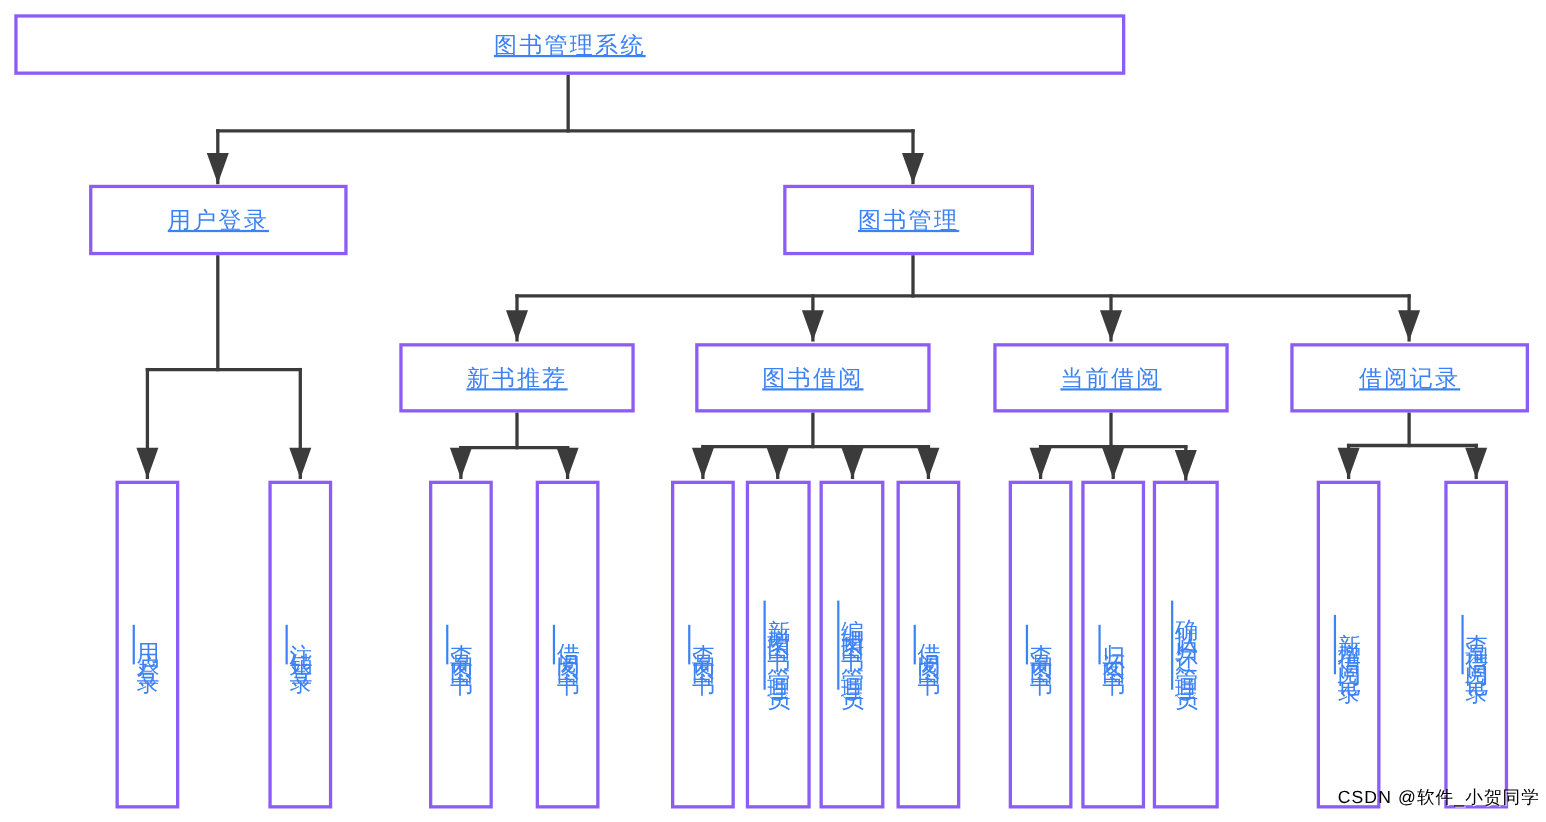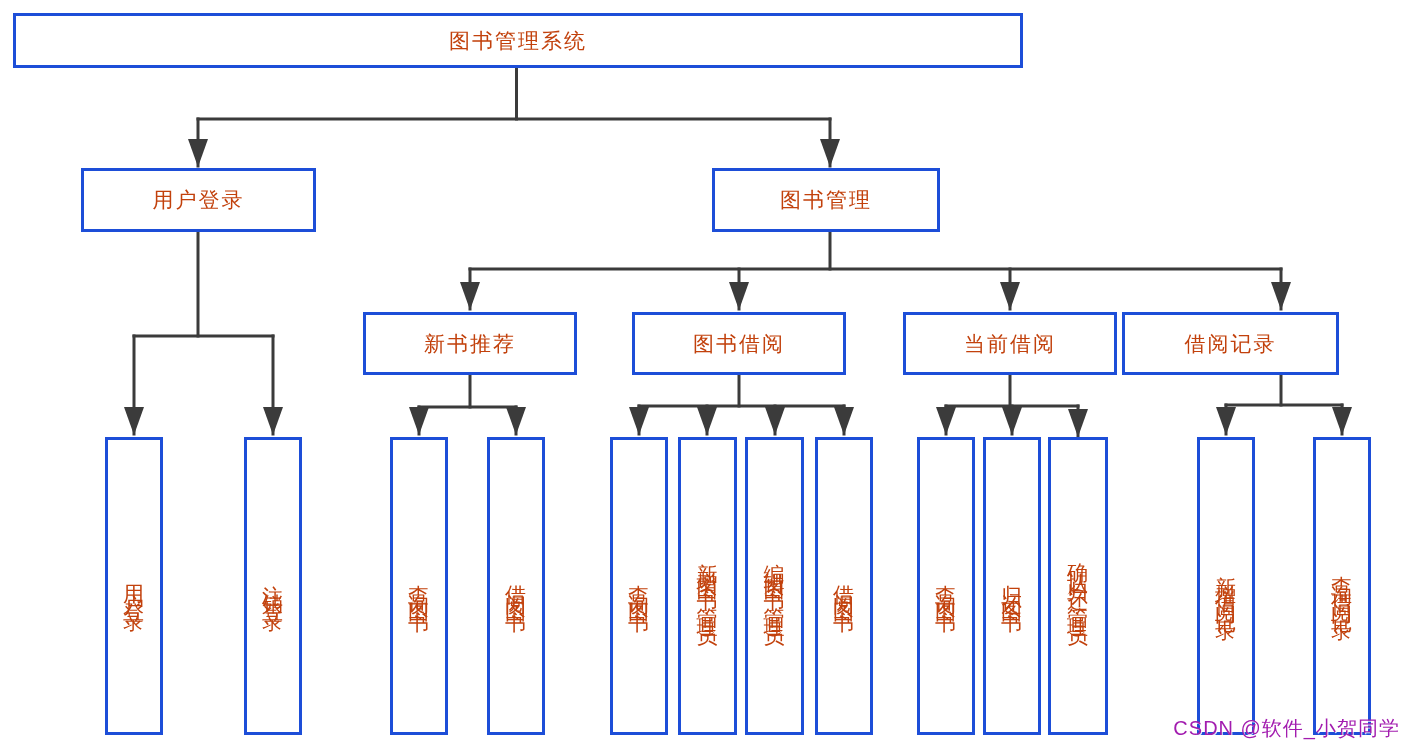--- a/index.html
+++ b/index.html
@@ -17,27 +17,28 @@
   }
   .connectors {
     position: absolute;
     left: 0;
     top: 0;
     z-index: 1;
   }
   .node {
     position: absolute;
     box-sizing: border-box;
-    border: 3px solid #1d4ed8;
+    border: 3px solid #8b5cf6;
     background: #ffffff;
-    color: #c2410c;
+    color: #3b82f6;
     display: flex;
     align-items: center;
     justify-content: center;
     z-index: 2;
+    text-decoration: underline;
   }
   .h-node {
     font-size: 21px;
     letter-spacing: 2px;
     white-space: nowrap;
   }
   .v-node {
     writing-mode: vertical-rl;
     text-orientation: mixed;
     font-size: 21px;
@@ -45,42 +46,42 @@
     line-height: 1.2;
   }
   
   .root-box        { left: 13px;   top: 13px;  width: 1010px; height: 55px; }
   .user-login-box  { left: 81px;   top: 168px; width: 235px;  height: 64px; }
   .book-mgmt-box   { left: 712px;  top: 168px; width: 228px;  height: 64px; }
   .lvl2            { top: 312px; height: 63px; width: 214px; }
   .new-book-box    { left: 363px; }
   .book-borrow-box { left: 632px; }
   .cur-borrow-box  { left: 903px; }
-  .records-box     { left: 1122px; width: 217px; }
+  .records-box     { left: 1173px; width: 217px; }
   .leaf            { top: 437px; width: 58px; height: 298px; }
   .leaf-a1 { left: 105px; }
   .leaf-a2 { left: 244px; }
   .leaf-b1 { left: 390px; }
   .leaf-b2 { left: 487px; }
   .leaf-c1 { left: 610px; }
   .leaf-c2 { left: 678px; width: 59px; }
   .leaf-c3 { left: 745px; width: 59px; }
   .leaf-c4 { left: 815px; }
   .leaf-d1 { left: 917px; }
   .leaf-d2 { left: 983px; }
   .leaf-d3 { left: 1048px; width: 60px; }
   .leaf-e1 { left: 1197px; }
   .leaf-e2 { left: 1313px; }
   .watermark {
     position: absolute;
     right: 5px;
     top: 715px;
     z-index: 5;
-    font-size: 20px;
-    color: #a21caf;
+    font-size: 16px;
+    color: #000000;
     letter-spacing: 1px;
     text-shadow: 1px 1px 0 rgba(255,255,255,0.85);
     white-space: nowrap;
   }
 </style>
 </head>
 <body>
 
 <div class="stage">
 

